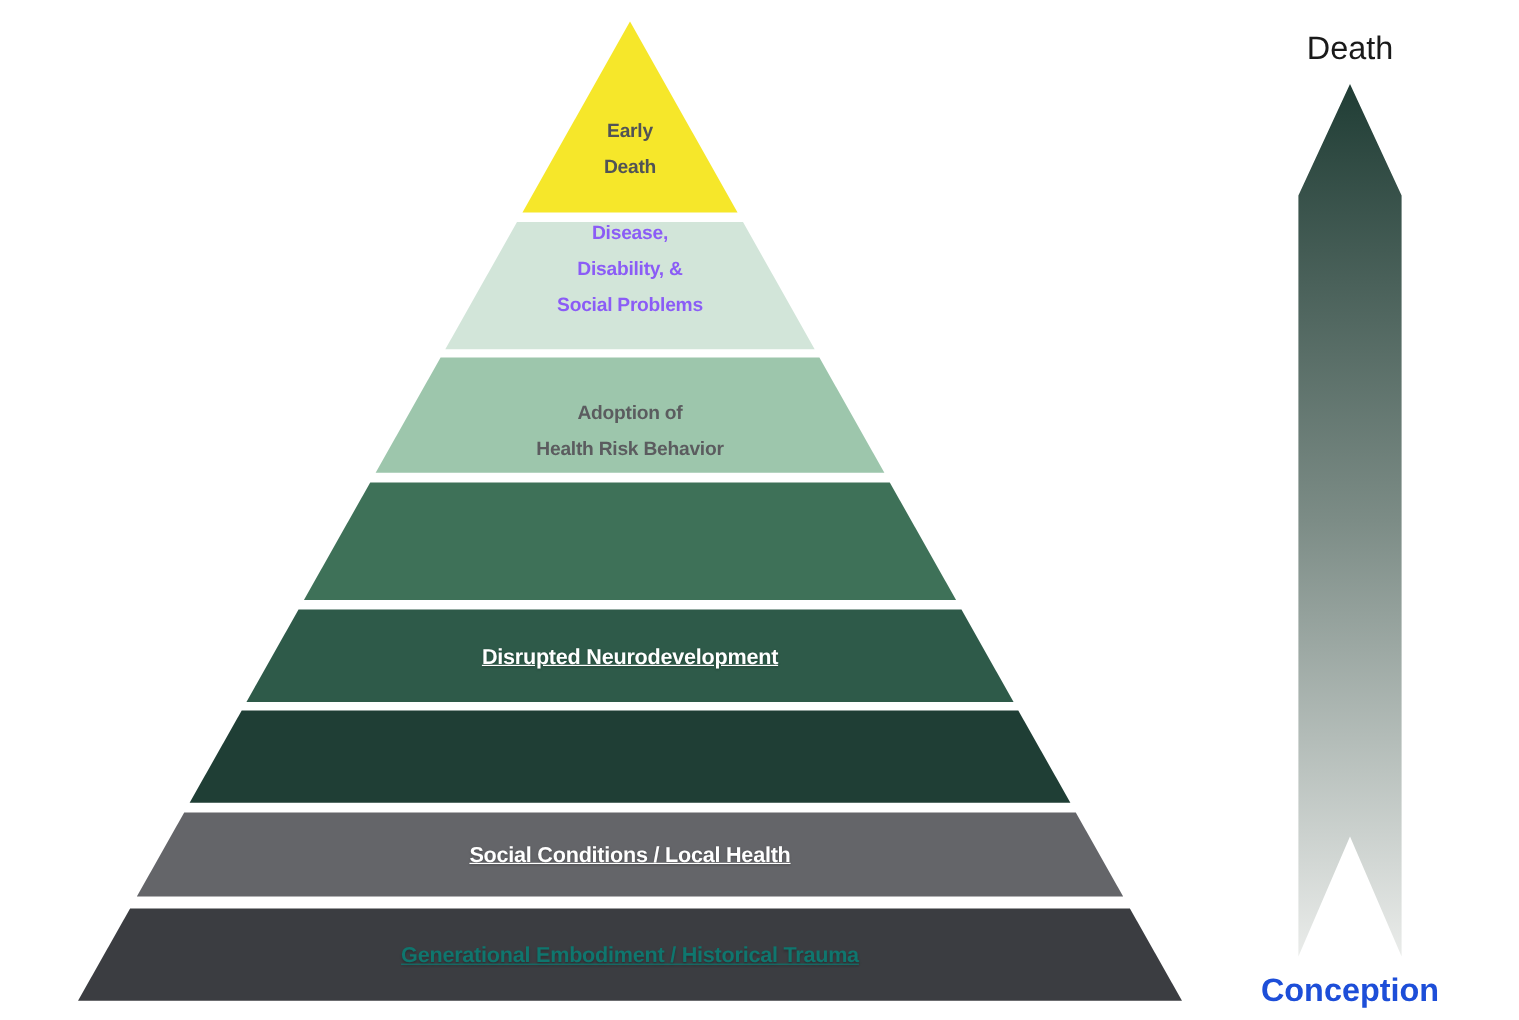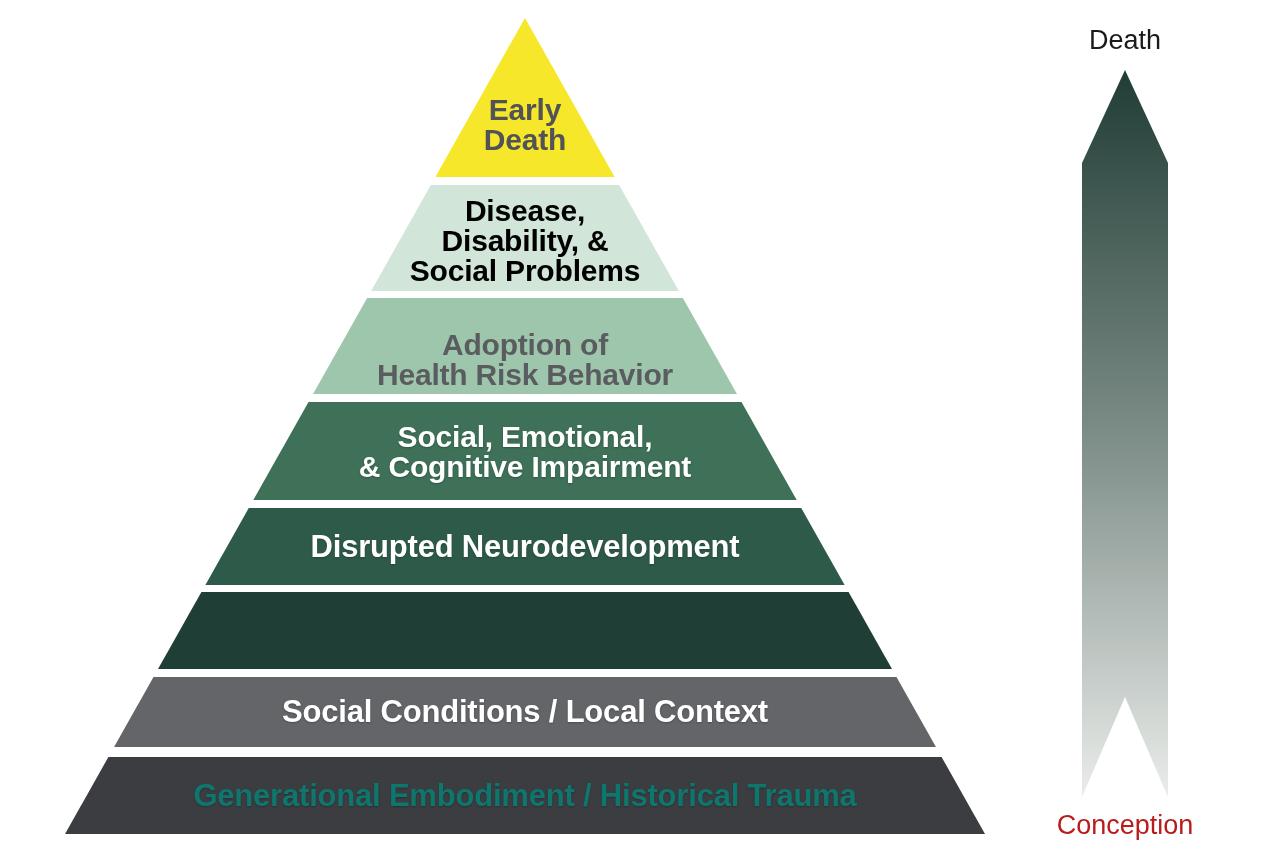--- a/index.html
+++ b/index.html
@@ -25,22 +25,22 @@
     position: absolute;
     left: 525px;
     transform: translate(-50%, -50%);
     text-align: center;
     white-space: pre-line;
     font-weight: 700;
     letter-spacing: -0.2px;
     line-height: 30px;
     pointer-events: none;
   }
-  .fs-sm { font-size: 30px; }
-  .fs-lg { font-size: 31px; }
+  .fs-sm { font-size: 16px; }
+  .fs-lg { font-size: 18px; text-decoration: underline; }
   .white-shadow { text-shadow: 0 1px 2px rgba(0,0,0,0.25); }
   .timeline-label {
     position: absolute;
     left: 1125px;
     transform: translate(-50%, -50%);
     text-align: center;
     font-size: 27px;
     font-weight: 500;
     line-height: 30px;
     white-space: nowrap;
@@ -69,27 +69,25 @@
         <stop offset="0" stop-color="#203d35"></stop>
         <stop offset="0.5" stop-color="#7c8c86"></stop>
         <stop offset="1" stop-color="#eaecea"></stop>
       </linearGradient>
     </defs>
     <polygon points="1125,70 1168,163 1168,797 1125,697 1082,797 1082,163" fill="url(#arrowGrad)"></polygon>
   </svg>
 
   <div class="lvl-label fs-sm" style="top: 125px; color: rgb(81, 83, 86);">Early
 Death</div>
-  <div class="lvl-label fs-sm" style="top: 241px; color: #000000;">Disease,
+  <div class="lvl-label fs-sm" style="top: 225px; color: #8b5cf6;">Disease,
 Disability, &amp;
 Social Problems</div>
   <div class="lvl-label fs-sm" style="top: 360px; color: rgb(91, 92, 95);">Adoption of
 Health Risk Behavior</div>
-  <div class="lvl-label fs-sm white-shadow" style="top: 452px; color: rgb(255, 255, 255);">Social, Emotional,
-&amp; Cognitive Impairment</div>
   <div class="lvl-label fs-lg white-shadow" style="top: 547px; color: rgb(255, 255, 255);">Disrupted Neurodevelopment</div>
-  <div class="lvl-label fs-lg white-shadow" style="top: 712px; color: rgb(255, 255, 255);">Social Conditions / Local Context</div>
+  <div class="lvl-label fs-lg white-shadow" style="top: 712px; color: rgb(255, 255, 255);">Social Conditions / Local Health</div>
   <div class="lvl-label fs-lg white-shadow" style="top: 796px; color: #0f766e;">Generational Embodiment / Historical Trauma</div>
 
   <div class="timeline-label" style="top: 40px; color: rgb(26, 26, 26);">Death</div>
-  <div class="timeline-label" style="top: 825px; color: #b91c1c;">Conception</div>
+  <div class="timeline-label" style="top: 825px; color: #1d4ed8; font-weight: bold;">Conception</div>
 
 </div>
 
 </body></html>

